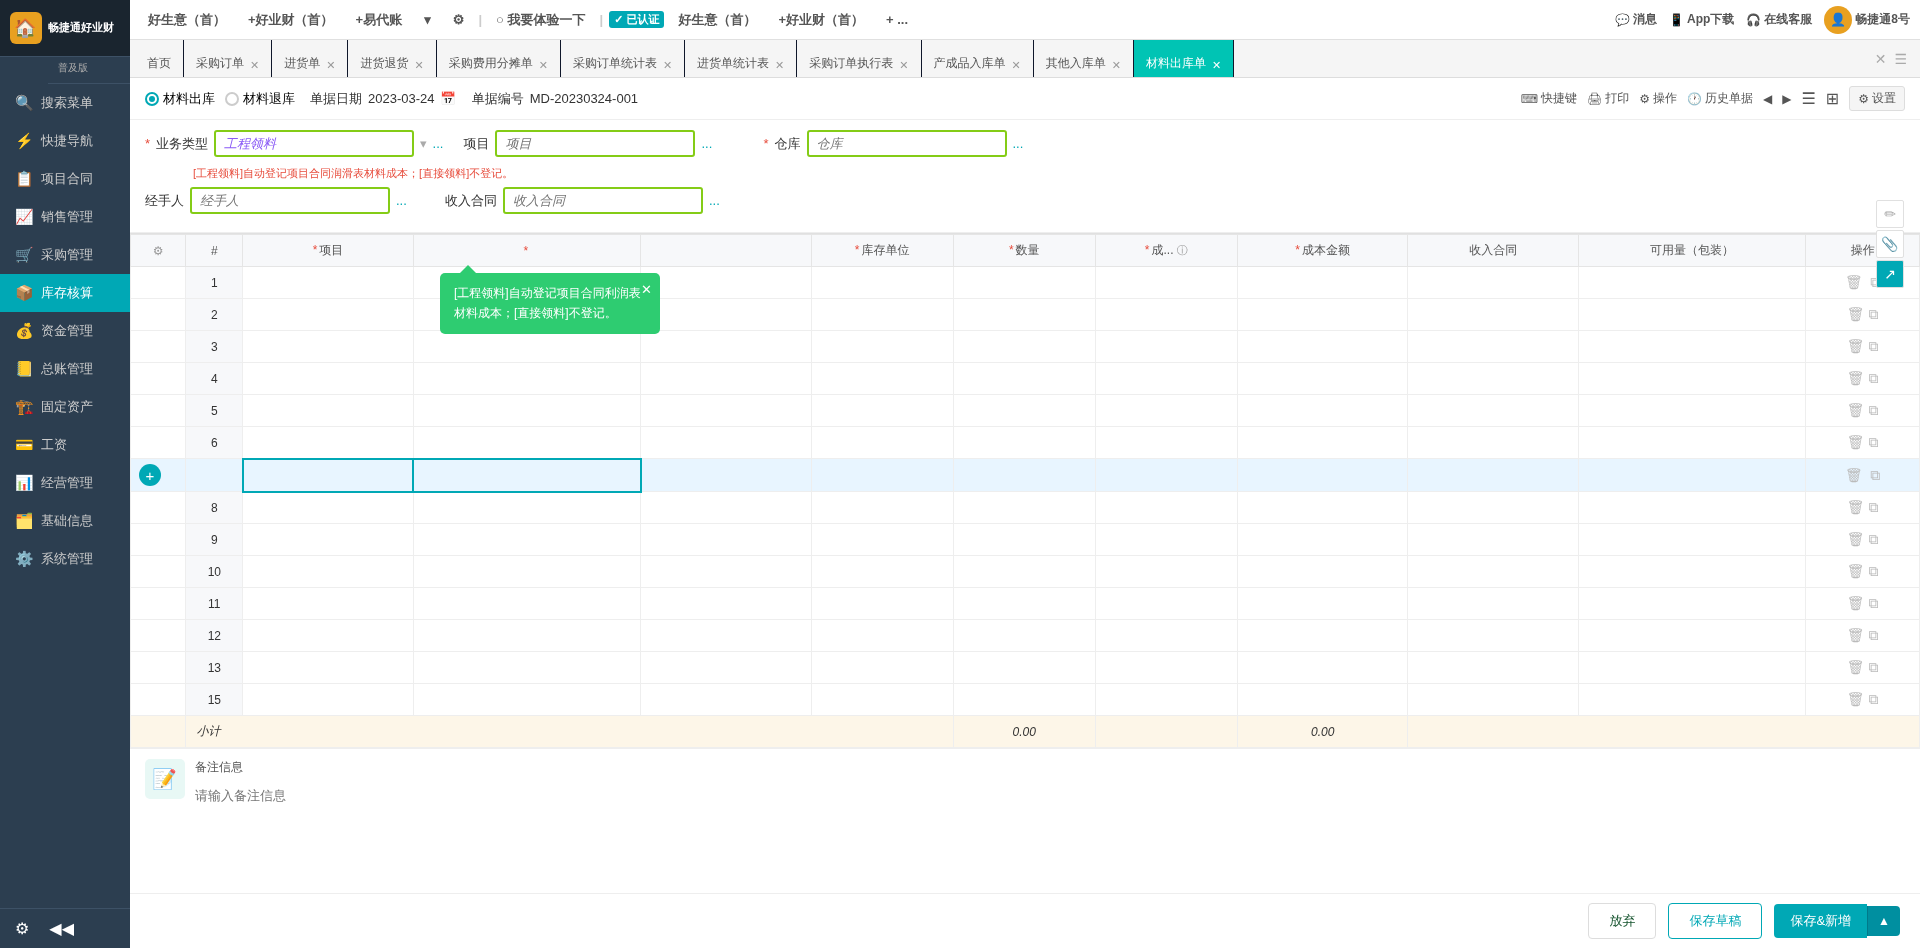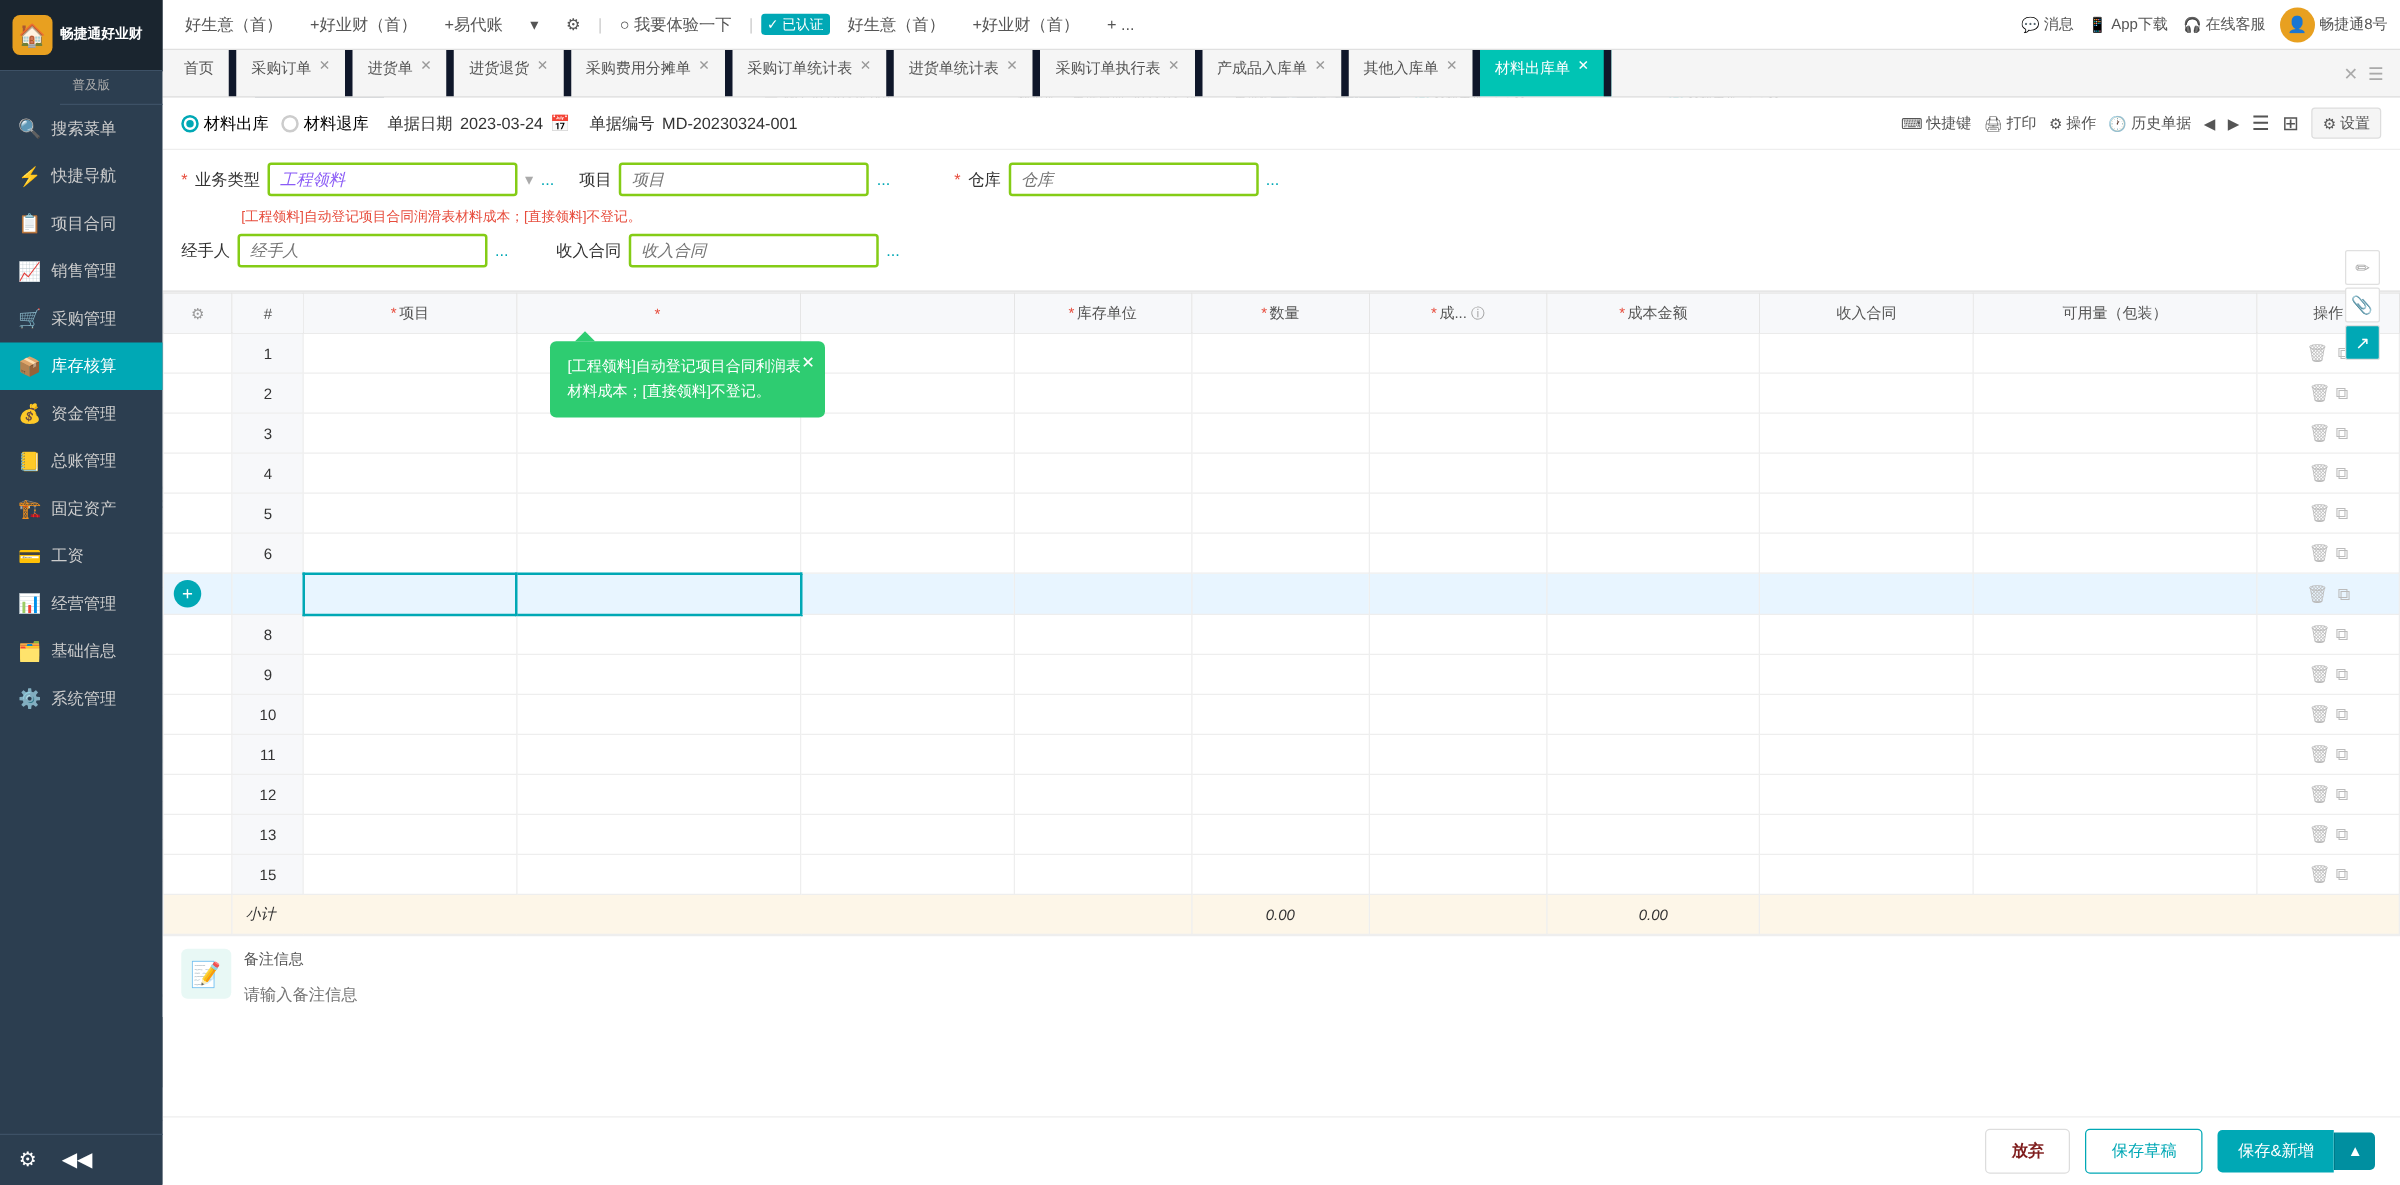--- a/index.html
+++ b/index.html
@@ -28,42 +28,42 @@
     .sidebar-item-icon { font-size: 15px; width: 18px; text-align: center; }
     .sidebar-bottom {
       margin-top: auto; border-top: 1px solid #3d5166; display: flex;
       padding: 10px 15px; gap: 20px; align-items: center;
     }
 
     
     .topbar {
       position: fixed; left: 130px; top: 0; right: 0; height: 40px;
       background: #fff; border-bottom: 1px solid #e0e0e0; display: flex; align-items: center;
-      z-index: 99; padding: 0 10px; gap: 0;
+      z-index: 99; padding: 0 10px; gap: 0; font-weight: bold;
     }
     .topbar-nav { display: flex; align-items: center; gap: 6px; font-size: 13px; color: #333; flex: 1; }
     .topbar-nav-item { padding: 4px 8px; cursor: pointer; color: #555; }
     .topbar-nav-sep { color: #ccc; }
     .topbar-badge {
       background: #00a8b5; color: #fff; font-size: 11px; padding: 1px 5px; border-radius: 3px; cursor: pointer;
     }
     .topbar-right { display: flex; align-items: center; gap: 12px; font-size: 12px; color: #555; }
     .topbar-right-item { display: flex; align-items: center; gap: 3px; cursor: pointer; }
     .topbar-avatar { width: 28px; height: 28px; border-radius: 50%; background: #e8a020; display: flex; align-items: center; justify-content: center; font-size: 13px; color: #fff; }
 
     
     .tabbar {
       position: fixed; left: 130px; top: 40px; right: 0; height: 38px;
       background: #f5f5f5; border-bottom: 1px solid #ddd; display: flex; align-items: center;
       z-index: 98; padding: 0 5px; overflow: hidden;
     }
     .tab-item {
-      display: flex; align-items: flex-start; gap: 4px; padding: 6px 12px;
+      display: flex; align-items: flex-end; gap: 4px; padding: 6px 12px;
       font-size: 12px; cursor: pointer; color: #555; white-space: nowrap;
-      border-right: 6px solid #0f172a; height: 38px;
+      border-right: 1px solid #0f172a; height: 38px;
     }
     .tab-item.active { background: #00c4b4; color: #fff; }
     .tab-close { font-size: 11px; color: #999; cursor: pointer; margin-left: 2px; }
     .tab-item.active .tab-close { color: #fff; }
     .tabbar-actions { margin-left: auto; display: flex; align-items: center; gap: 8px; padding: 0 8px; }
 
     
     .main {
       position: fixed; left: 130px; top: 78px; right: 0; bottom: 0;
       background: #fff; overflow: hidden; display: flex; flex-direction: column;
@@ -161,21 +161,21 @@
 
     
     .footer {
       position: fixed; bottom: 0; left: 130px; right: 0; height: 55px;
       background: #fff; border-top: 1px solid #eee; display: flex; align-items: center;
       justify-content: flex-end; padding: 0 20px; gap: 12px; z-index: 99;
     }
     .btn {
       padding: 8px 20px; border-radius: 4px; font-size: 13px; cursor: pointer; border: 1px solid #ddd;
     }
-    .btn-default { background: #fff; color: #7f1d1d; font-weight: bold; }
+    .btn-default { background: #fff; color: #14532d; }
     .btn-outline { background: #fff; color: #00a8b5; border-color: #00a8b5; }
     .btn-primary-split { display: flex; align-items: center; }
     .btn-primary-split .split-arrow {
       padding: 8px 10px; background: #008fa0; color: #fff; border-left: 1px solid #007a8a;
       border-radius: 0 4px 4px 0; cursor: pointer; font-size: 12px;
     }
     .btn-primary-split .main-part {
       padding: 8px 16px; background: #00a8b5; color: #fff; border-radius: 4px 0 0 4px; cursor: pointer;
     }
     .right-side-icons {

